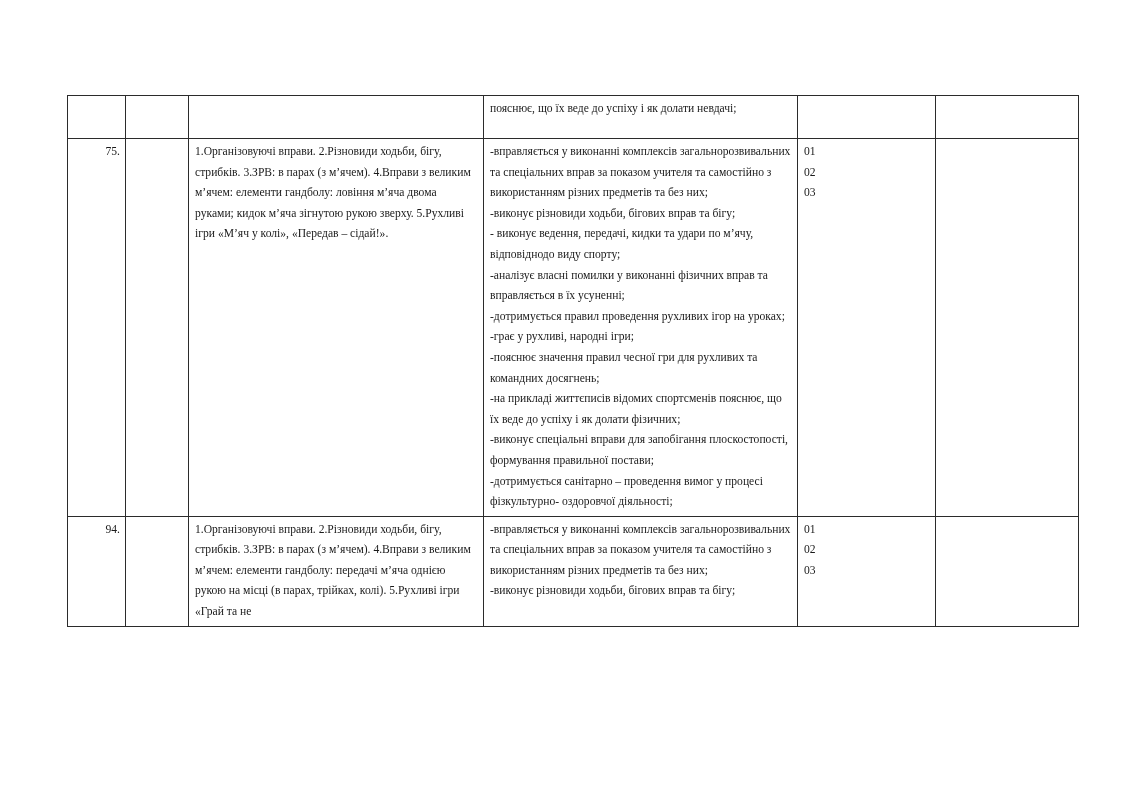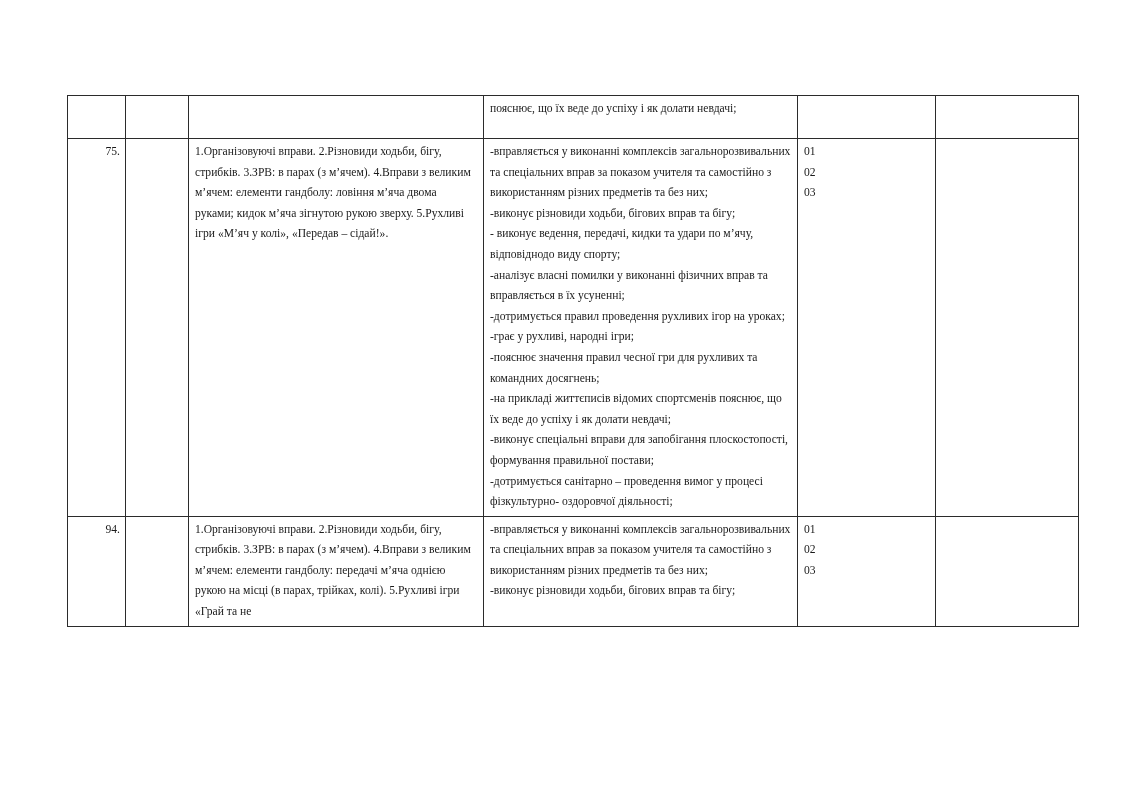--- a/index.html
+++ b/index.html
@@ -93,21 +93,21 @@
         <td class="blank-cell"></td>
         <td class="cell-text">1.Організовуючі вправи. 2.Різновиди ходьби, бігу, стрибків. 3.ЗРВ: в парах (з м’ячем). 4.Вправи з великим м’ячем: елементи гандболу: ловіння м’яча двома руками; кидок м’яча зігнутою рукою зверху. 5.Рухливі ігри «М’яч у колі», «Передав – сідай!».</td>
         <td class="cell-text">
             <div>-вправляється у виконанні комплексів загальнорозвивальних та спеціальних вправ за показом учителя та самостійно з використанням різних предметів та без них;</div>
             <div>-виконує різновиди ходьби, бігових вправ та бігу;</div>
             <div>- виконує ведення, передачі, кидки та удари по м’ячу, відповіднодо виду спорту;</div>
             <div>-аналізує власні помилки у виконанні фізичних вправ та вправляється в їх усуненні;</div>
             <div>-дотримується правил проведення рухливих ігор на уроках;</div>
             <div>-грає у рухливі, народні ігри;</div>
             <div>-пояснює значення правил чесної гри для рухливих та командних досягнень;</div>
-            <div>-на прикладі життєписів відомих спортсменів пояснює, що їх веде до успіху і як долати невдачі;</div>
+            <div>-на прикладі життєписів відомих спортсменів пояснює, що їх веде до успіху і як долати фізичних;</div>
             <div>-виконує спеціальні вправи для запобігання плоскостопості, формування правильної постави;</div>
             <div>-дотримується санітарно – проведення вимог у процесі фізкультурно- оздоровчої діяльності;</div>
           </td>
         <td class="cell-codes">
             <div>01</div>
             <div>02</div>
             <div>03</div>
           </td>
         <td class="blank-cell"></td>
       </tr>

